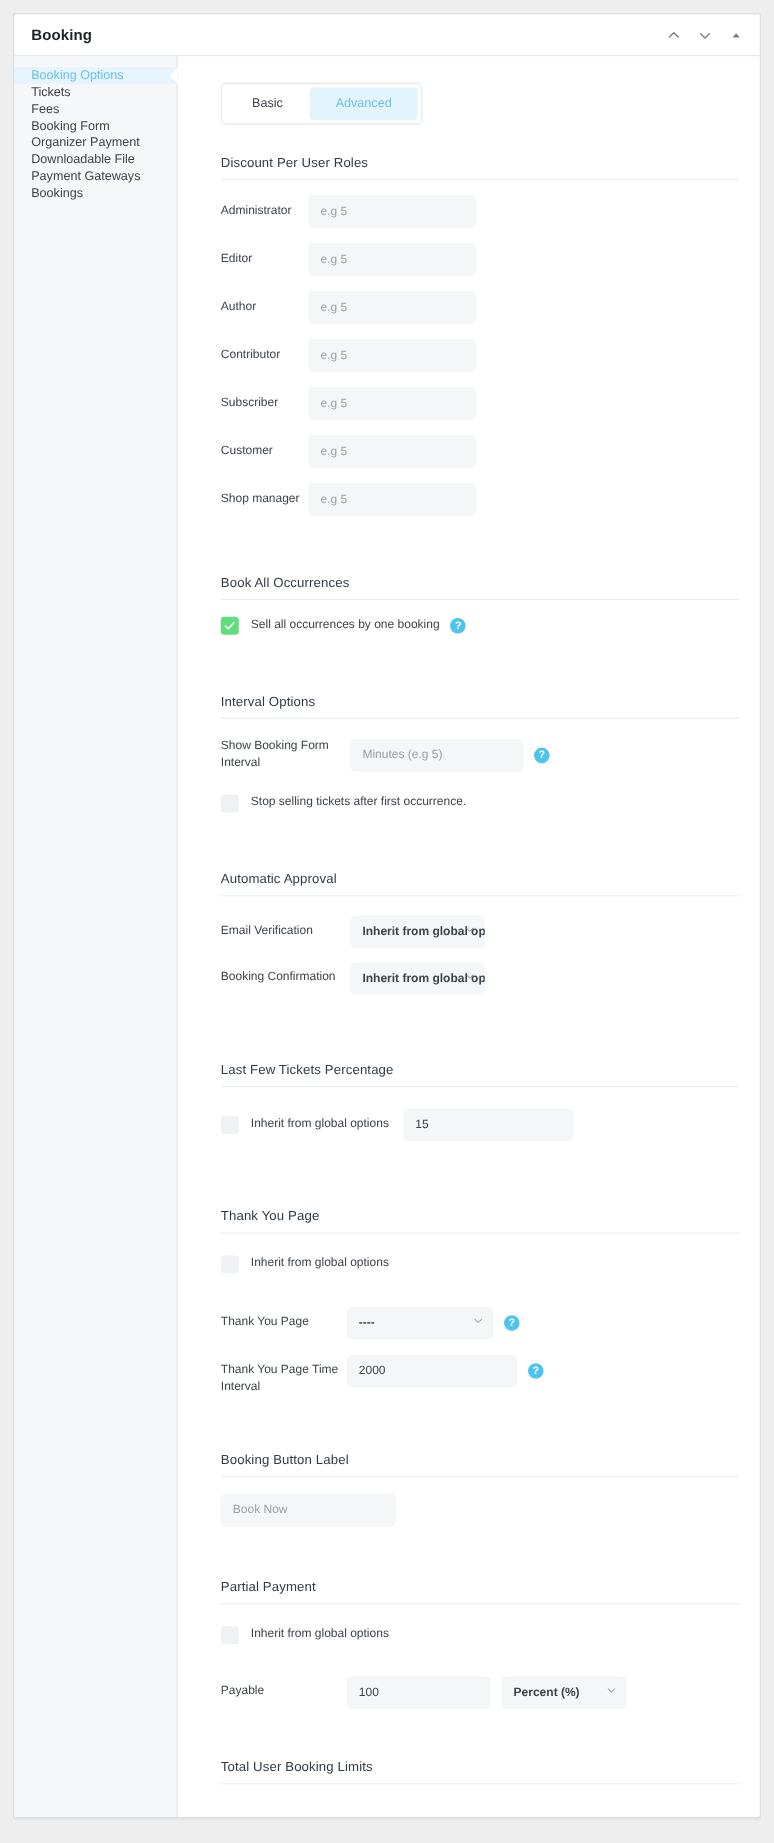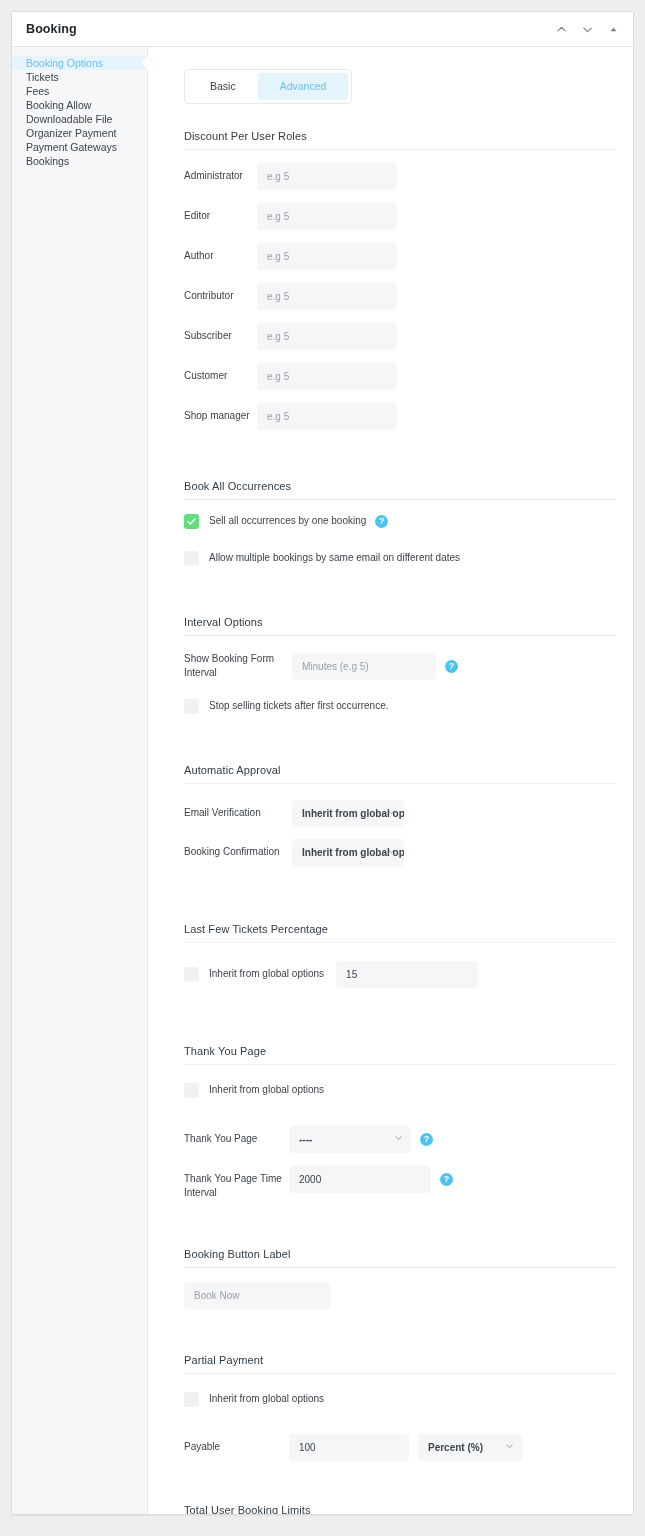--- a/index.html
+++ b/index.html
@@ -222,27 +222,27 @@
       <div class="side-item active">
           <span>Booking Options</span>
         </div>
       <div class="side-item">
           <span>Tickets</span>
         </div>
       <div class="side-item">
           <span>Fees</span>
         </div>
       <div class="side-item">
-          <span>Booking Allow</span>
+          <span>Booking Form</span>
+        </div>
+      <div class="side-item">
+          <span>Organizer Payment</span>
         </div>
       <div class="side-item">
           <span>Downloadable File</span>
-        </div>
-      <div class="side-item">
-          <span>Organizer Payment</span>
         </div>
       <div class="side-item">
           <span>Payment Gateways</span>
         </div>
       <div class="side-item">
           <span>Bookings</span>
         </div>
     </div>
 
     <div class="main">
@@ -291,26 +291,20 @@
         <div class="section pad-top-xl">
           <div class="section-title">Book All Occurrences</div>
           <div class="cbrow">
             <span class="cbox checked">
               <svg width="11" height="11" viewBox="0 0 12 12">
                   <path d="M2.2 6.2l2.5 2.5 5-5.5" fill="none" stroke="#fff" stroke-width="1.6" stroke-linecap="round" stroke-linejoin="round"></path>
                 </svg>
             </span>
             <span class="cb-label">Sell all occurrences by one booking</span>
             <span class="help">?</span>
-          </div>
-          <div class="cbrow" style="margin-top:22px">
-            <span class="cbox">
-              
-            </span>
-            <span class="cb-label">Allow multiple bookings by same email on different dates</span>
           </div>
         </div>
 
         <div class="section pad-top-xl">
           <div class="section-title">Interval Options</div>
           <div class="row" style="margin-top:16px">
             <div class="row-label wide">Show Booking Form Interval</div>
             <input class="field w-wide" placeholder="Minutes (e.g 5)" style="">
             <span class="help">?</span>
           </div>

